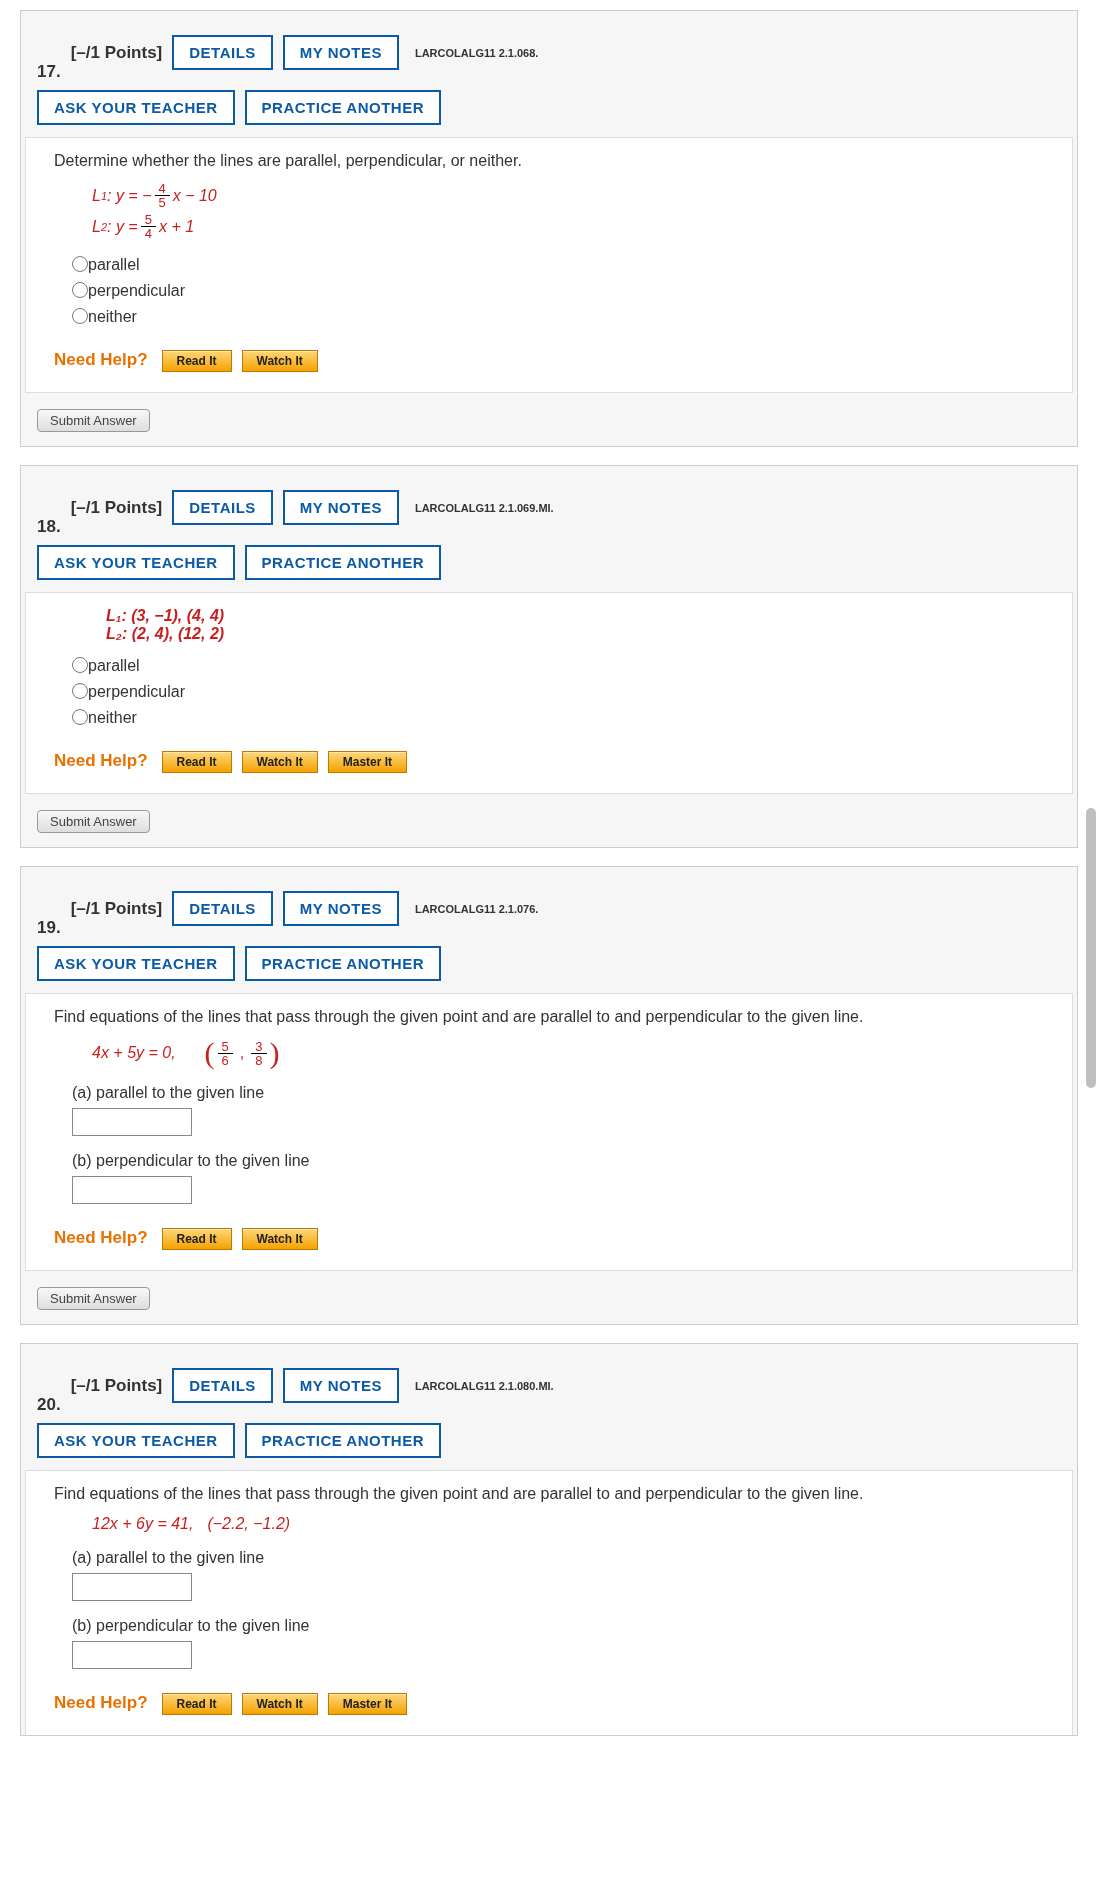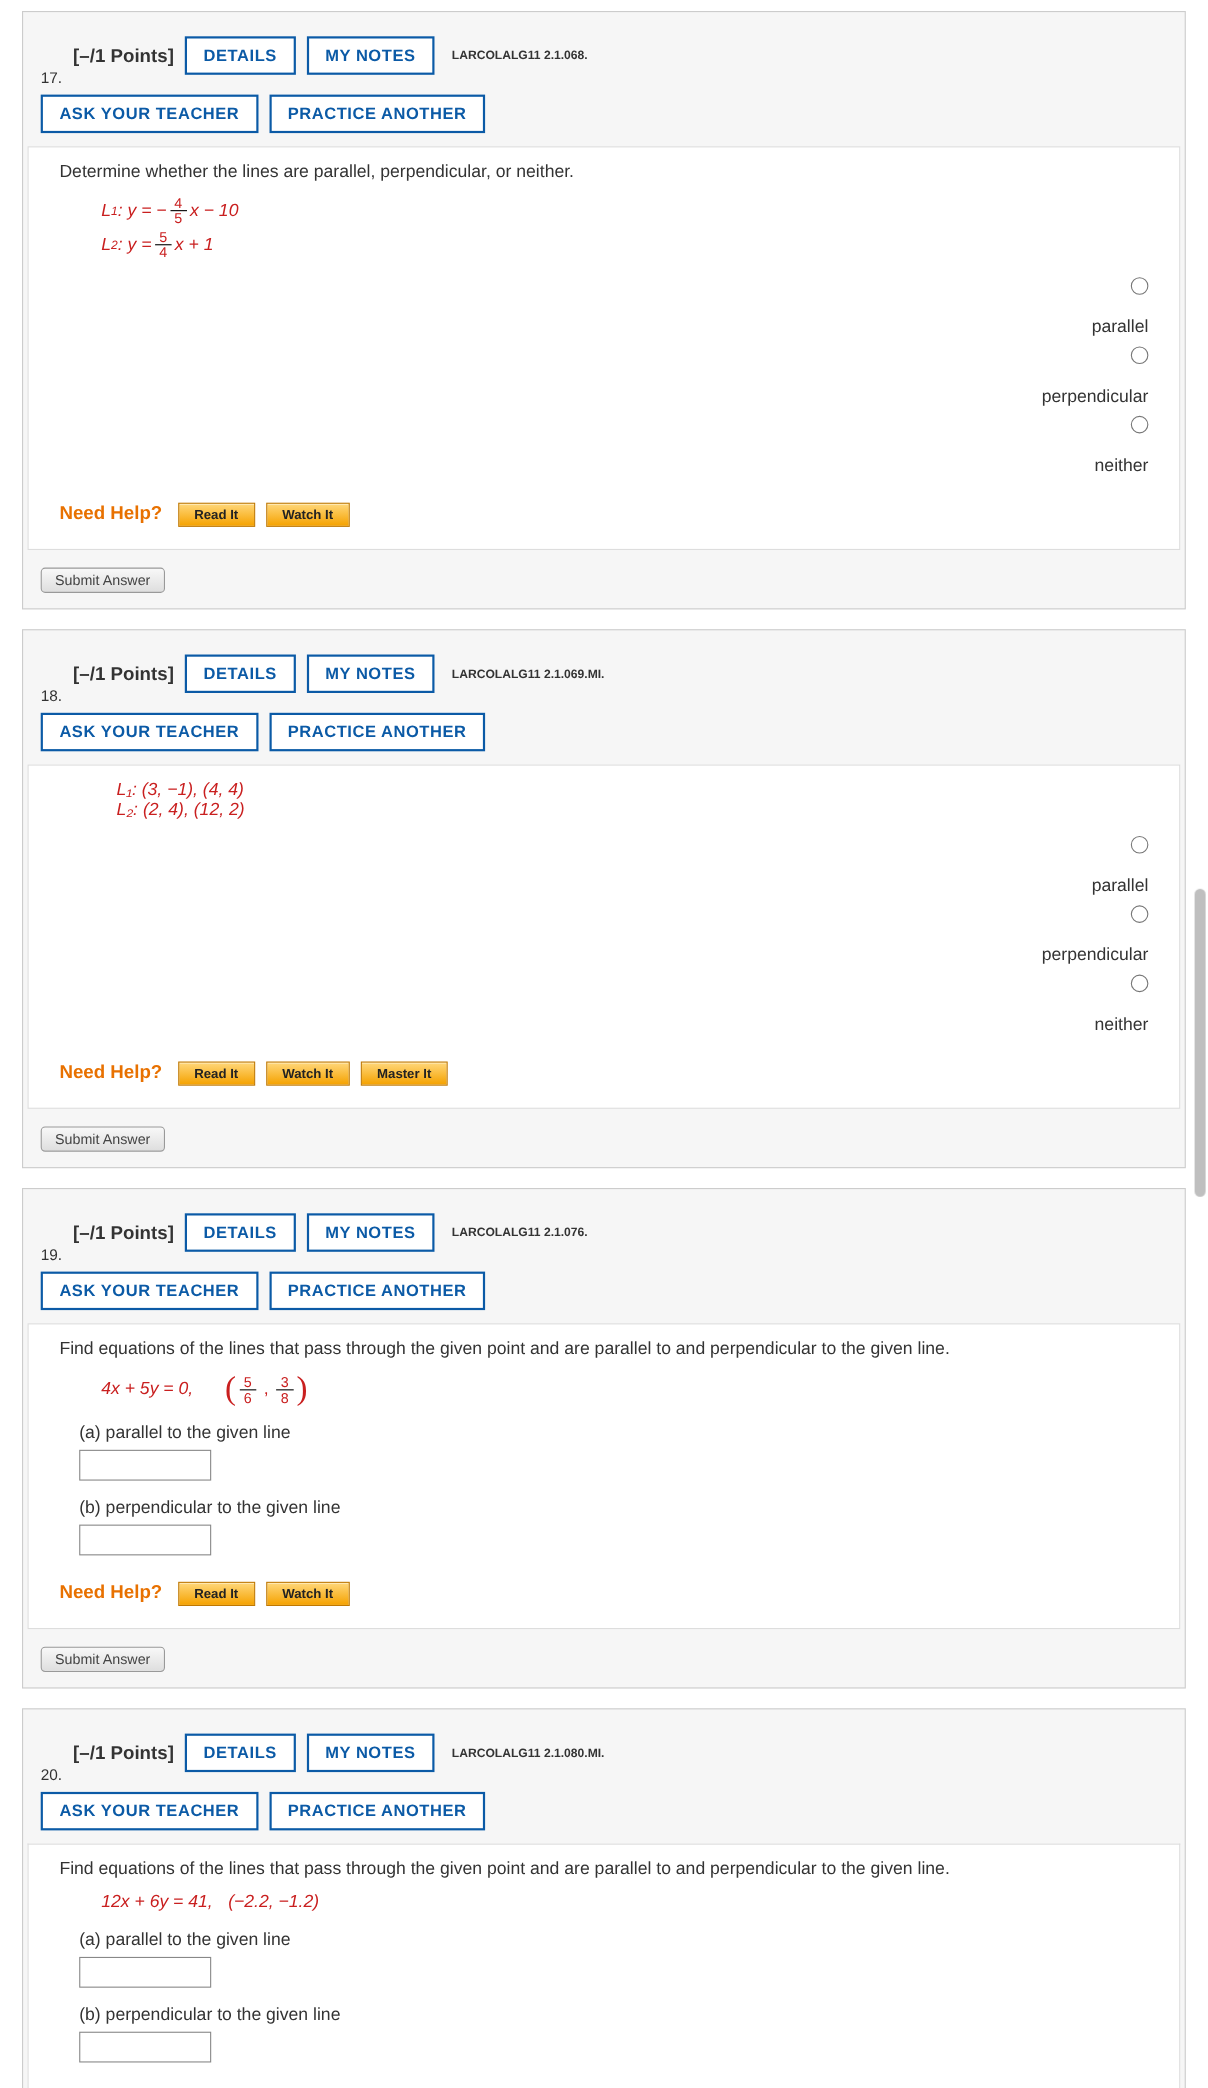--- a/index.html
+++ b/index.html
@@ -19,21 +19,21 @@
   .q-header {
     padding: 12px 16px 4px 16px;
   }
   .q-header-row {
     display: flex;
     align-items: center;
     gap: 10px;
     flex-wrap: wrap;
     margin-bottom: 8px;
   }
-  .q-number { font-weight: normal; font-size: 14px; margin-top: 39px; }
+  .q-number { font-weight: bold; font-size: 17px; margin-top: 39px; }
   .points { font-weight: bold; font-size: 17px; }
   .action-btn {
     border: 2px solid #0b5aa6;
     color: #0b5aa6;
     background: #fff;
     padding: 7px 15px;
     font-size: 15px;
     font-weight: bold;
     letter-spacing: 0.5px;
     cursor: pointer;
@@ -55,21 +55,21 @@
   .eq-line { font-style: italic; margin: 4px 0; display: flex; align-items: center; }
   .frac {
     display: inline-flex; flex-direction: column; align-items: center;
     font-style: normal; vertical-align: middle; margin: 0 3px; line-height: 1;
   }
   .frac .n { border-bottom: 1.5px solid #000; padding: 0 4px; font-size: 13px; }
   .frac .d { padding: 0 4px; font-size: 13px; }
   .sub { font-size: 11px; vertical-align: sub; }
   .red { color: #c91f1f; }
   .radio-group { margin-left: 18px; margin-bottom: 12px; }
-  .radio-row { display: flex; align-items: flex-end; gap: 21px; margin: 8px 0; flex-direction: column; }
+  .radio-row { display: flex; align-items: flex-start; gap: 0; margin: 8px 0; }
   .radio-circle {
     width: 16px; height: 16px; border: 1.5px solid #777; border-radius: 50%;
     background: #fff; cursor: pointer; flex-shrink: 0;
   }
   .need-help {
     display: flex; gap: 10px;
     margin-top: 18px; padding-top: 6px;
   }
   .need-help-label { color: #e87100; font-weight: bold; font-size: 17px; margin-right: 4px; }
   .help-btn {
@@ -95,21 +95,21 @@
   .answer-input {
     border: 1px solid #888;
     width: 120px;
     height: 28px;
     padding: 2px 6px;
     margin-top: 6px;
     font-size: 14px;
   }
   .sub-part { margin-left: 18px; margin-top: 16px; }
   .sub-label { margin-bottom: 0; }
-  .points-lines { margin-left: 52px; font-style: italic; margin-bottom: 14px; }
+  .points-lines { margin-left: 52px; font-style: italic; margin-bottom: 14px; font-weight: bold; }
   .scrollbar {
     position: fixed; right: 2px; top: 808px; width: 10px; height: 280px;
     background: #bfbfbf; border-radius: 5px;
   }
   .q20 .q-body { border-bottom: none; margin-bottom: 0; }
   .paren-frac {
     display: inline-flex; align-items: center; font-style: normal;
   }
   .big-paren { font-size: 30px; line-height: 1; font-family: 'Times New Roman', serif; }
   .frac-pair { display: inline-flex; align-items: center; gap: 4px; }

